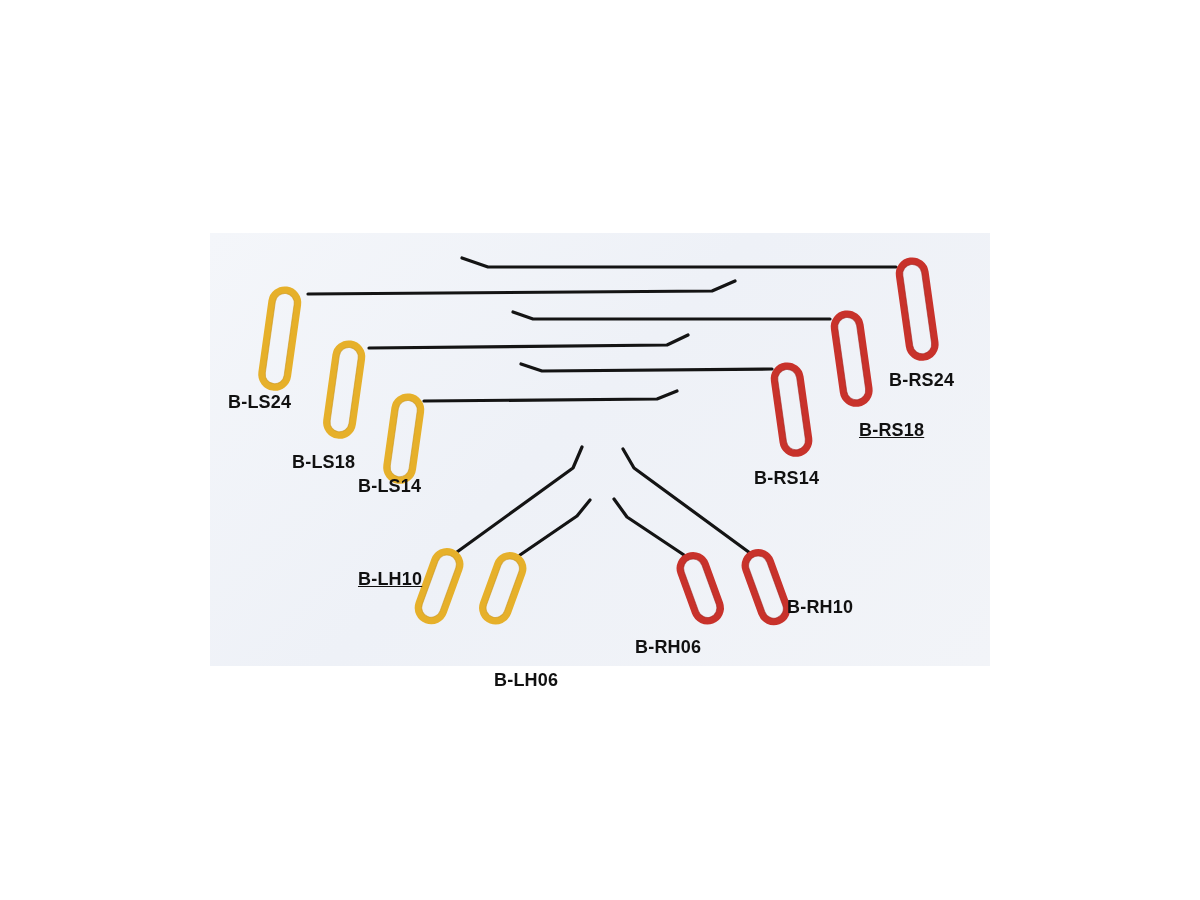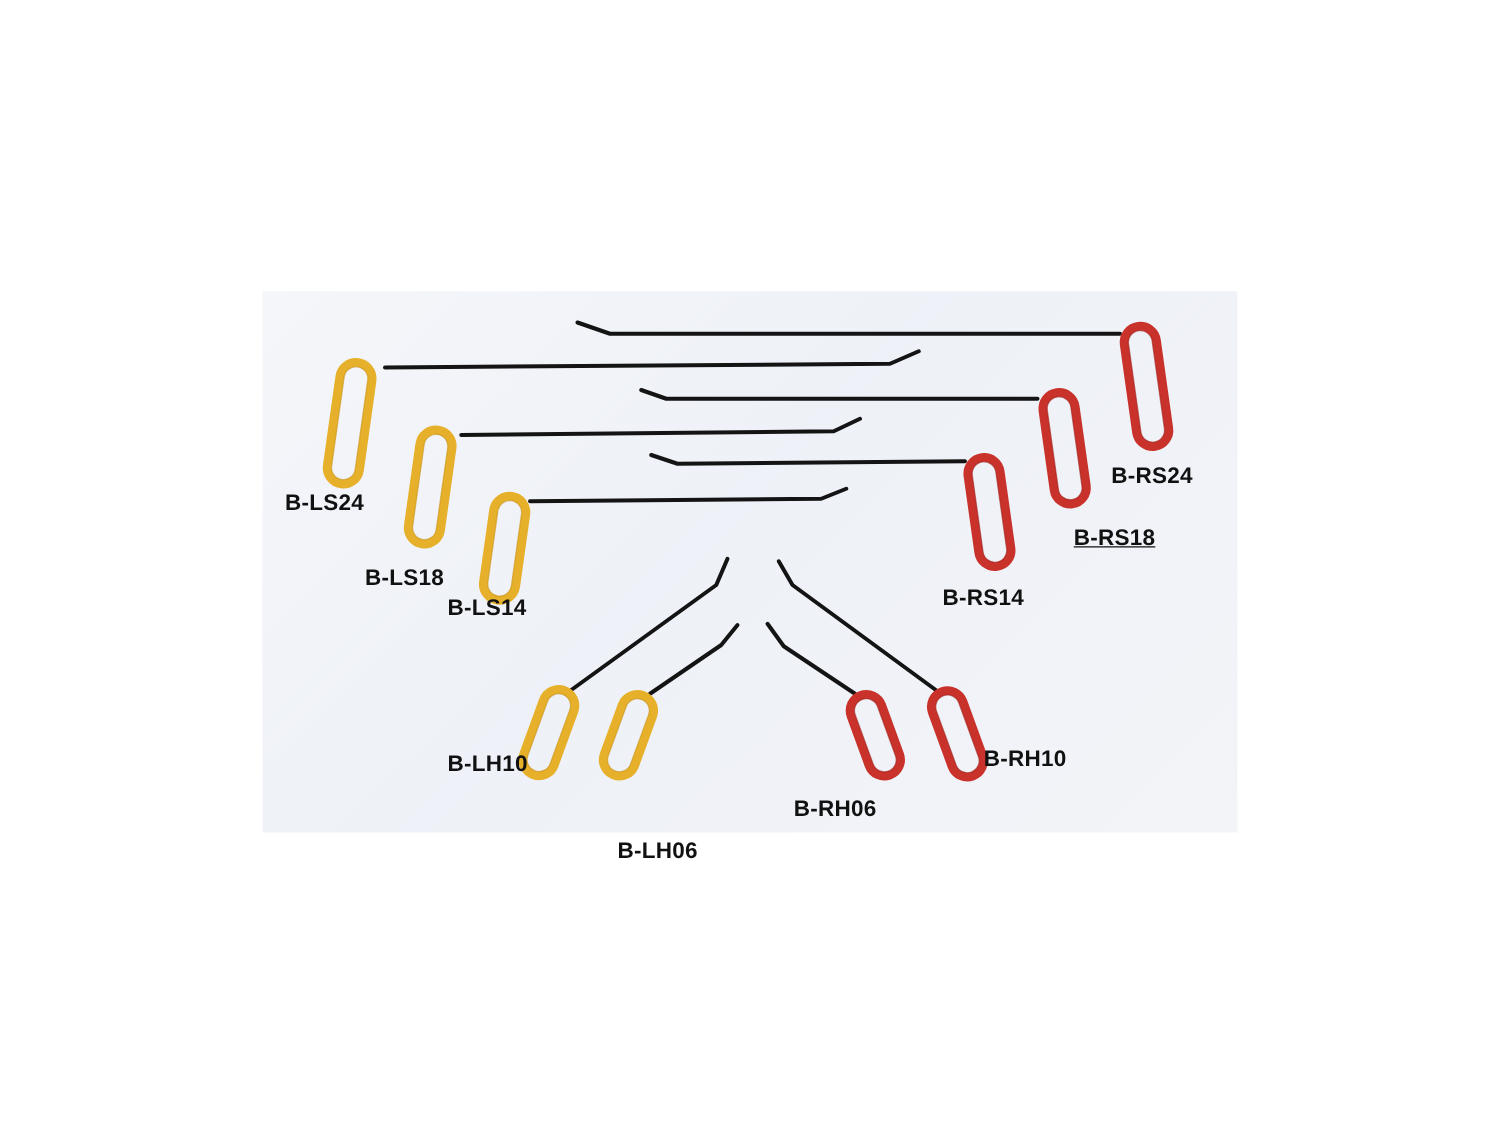--- a/index.html
+++ b/index.html
@@ -92,17 +92,17 @@
     </g>
   </svg>
 
 <div id="labels">
     <div class="label" style="left: 889px; top: 370px;">B-RS24</div>
     <div class="label" style="left: 228px; top: 392px;">B-LS24</div>
     <div class="label" style="left: 859px; top: 420px; text-decoration: underline;">B-RS18</div>
     <div class="label" style="left: 292px; top: 452px;">B-LS18</div>
     <div class="label" style="left: 754px; top: 468px;">B-RS14</div>
     <div class="label" style="left: 358px; top: 476px;">B-LS14</div>
-    <div class="label" style="left: 358px; top: 601px;">B-LH10</div>
+    <div class="label" style="left: 358px; top: 569px; text-decoration: underline;">B-LH10</div>
     <div class="label" style="left: 494px; top: 670px;">B-LH06</div>
     <div class="label" style="left: 635px; top: 637px;">B-RH06</div>
     <div class="label" style="left: 787px; top: 597px;">B-RH10</div>
   </div>
 
 </body></html>

